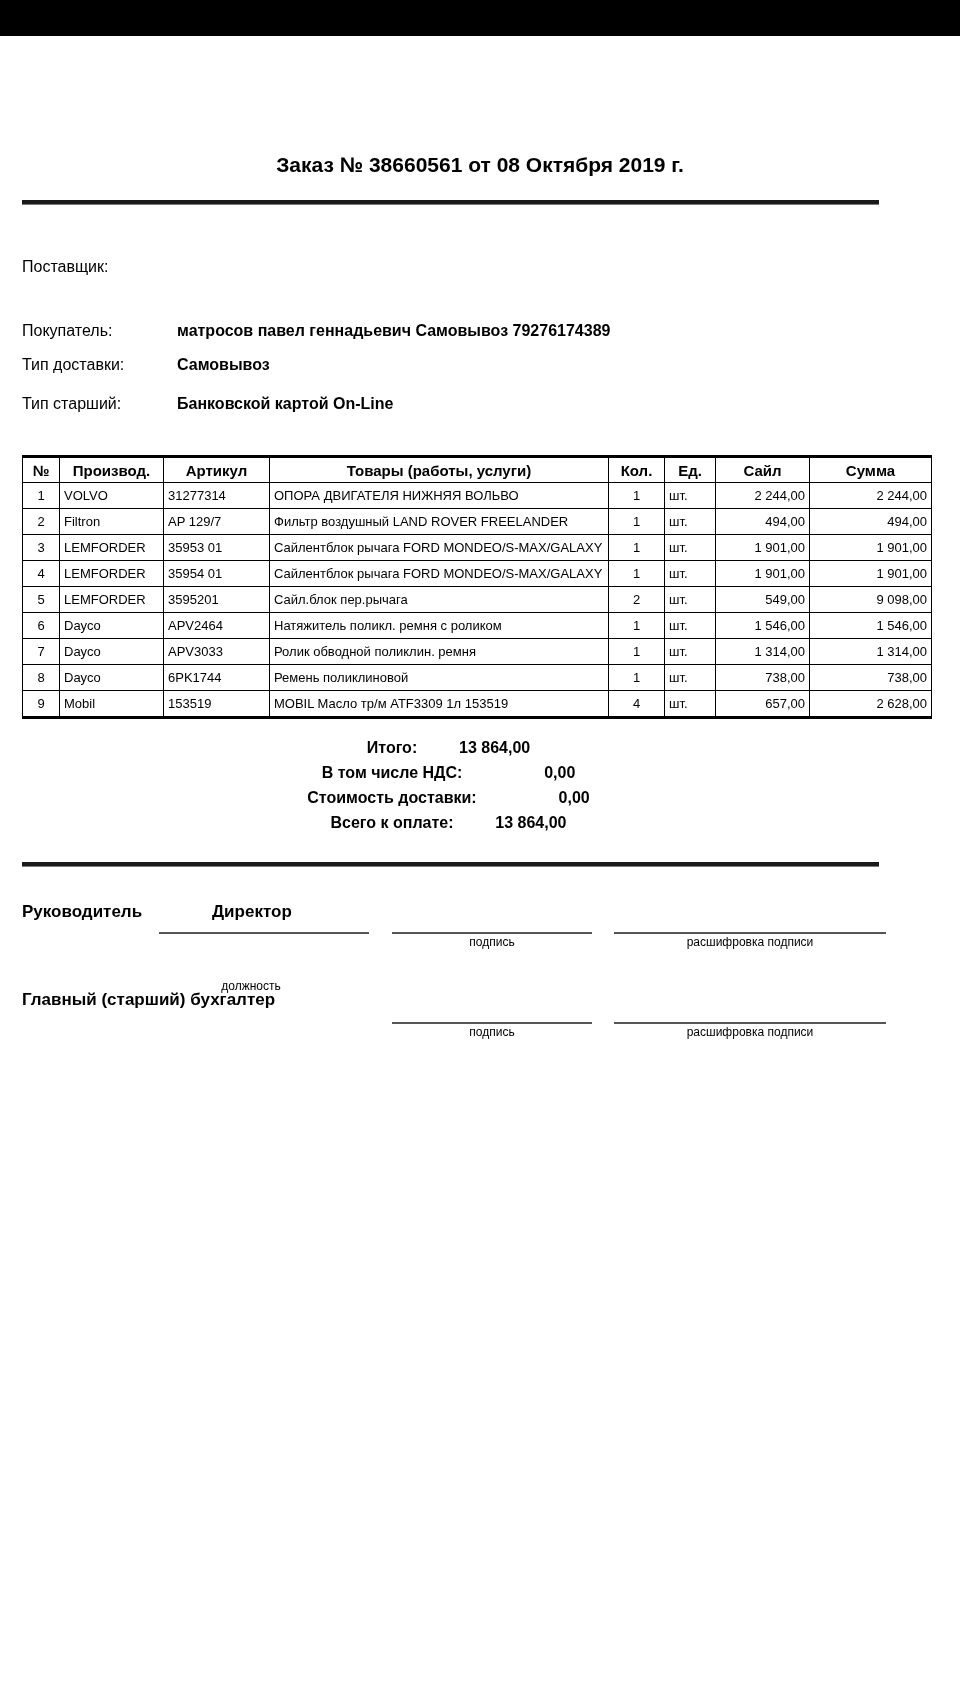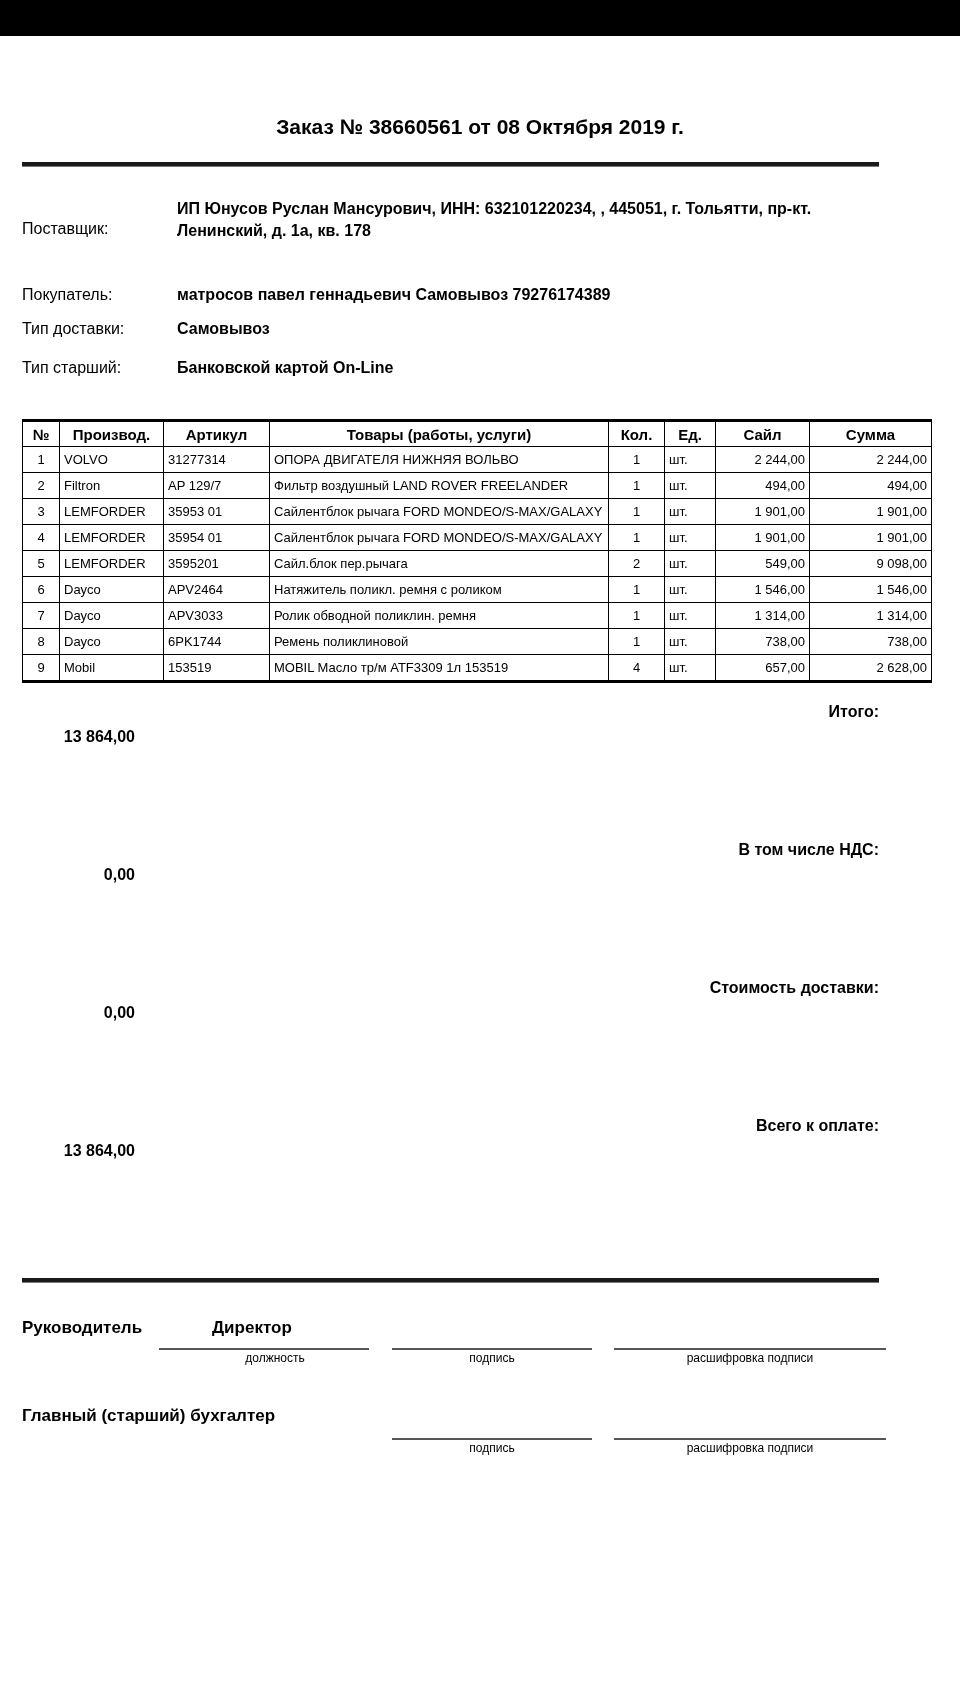--- a/index.html
+++ b/index.html
@@ -32,21 +32,21 @@
     margin: 0 12px;
     width: 936px;
   }
 
   
   .doc-title {
     text-align: center;
     font-size: 21px;
     font-weight: bold;
     letter-spacing: 0px;
-    padding-top: 78px;
+    padding-top: 116px;
     padding-bottom: 0px;
     line-height: 26px;
   }
   .rule-thick {
     margin-top: 22px;
     height: 0;
     border-top: 4px solid #1a1a1a;
     border-bottom: 1px solid #7a7a7a;
     width: 857px;
     margin-left: 10px;
@@ -128,21 +128,20 @@
     margin-top: 16px;
     margin-left: 10px;
     width: 857px;
   }
   .totals-row {
     display: flex;
     justify-content: center;
     font-size: 16px;
     font-weight: bold;
     line-height: 25px;
-    flex-direction: column;
   }
   .totals-label { text-align: right; }
   .totals-value {
     width: 113px;
     flex: 0 0 113px;
     text-align: right;
     padding-right: 4px;
   }
 
   .summary {
@@ -189,21 +188,21 @@
     border-top: 2px solid #555;
     height: 0;
   }
   .sig-cap {
     position: absolute;
     top: 33px;
     font-size: 12px;
     text-align: center;
   }
   .sl-a { left: 137px; width: 210px; }
-  .sc-a { left: 148px; width: 210px; }
+  .sc-a { left: 124px; width: 210px; margin-top: 44px; }
   .sl-b { left: 370px; width: 200px; }
   .sc-b { left: 370px; width: 200px; }
   .sl-c { left: 592px; width: 272px; }
   .sc-c { left: 592px; width: 272px; }
   .sig-block-2 { position: relative; height: 56px; margin-top: 28px; }
   .sig-block-2 .sig-line { top: 32px; }
   .sig-block-2 .sig-cap  { top: 35px; }
 </style>
 </head>
 <body>
@@ -213,21 +212,20 @@
 <div class="page">
   <div class="inner">
 
     <div class="doc-title">Заказ № 38660561 от 08 Октября 2019 г.</div>
 
     <div class="rule-thick"></div>
 
     <div class="parties">
       <div class="party-row supplier">
         <div class="party-label">Поставщик:</div>
-        <div class="party-value">ИП Юнусов Руслан Мансурович, ИНН: 632101220234, , 445051, г. Тольятти, пр-кт. Ленинский, д. 1а, кв. 178</div>
       </div>
 
       <div class="gap-1"></div>
 
       <div class="party-row">
         <div class="party-label">Покупатель:</div>
         <div class="party-value">матросов  павел геннадьевич  Самовывоз  79276174389</div>
       </div>
 
       <div class="gap-2"></div>

